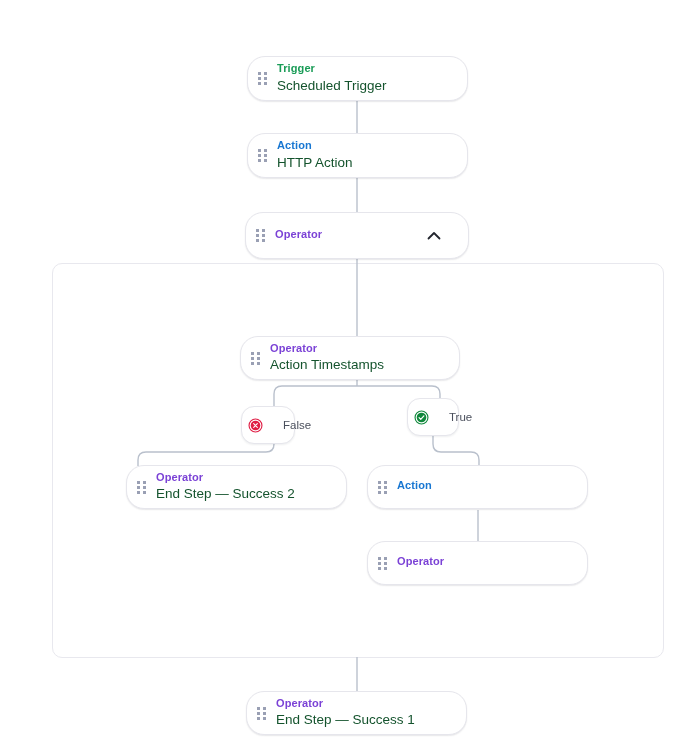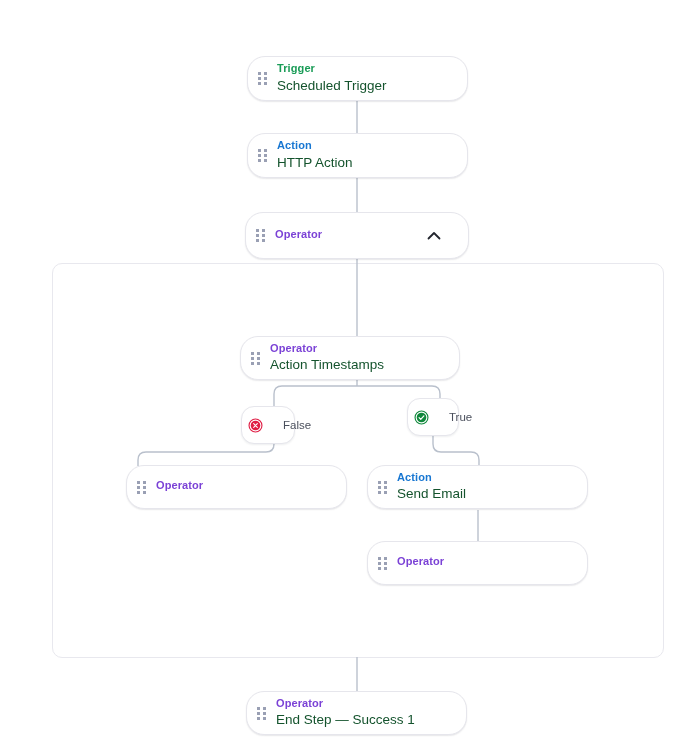--- a/index.html
+++ b/index.html
@@ -260,35 +260,35 @@
     <span class="drag-handle">
       <i></i>
         <i></i>
         <i></i>
         <i></i>
         <i></i>
         <i></i>
     </span>
     <span class="node-text">
       <span class="node-kind kind-operator">Operator</span>
+      <span class="node-title">End Step — Success 2</span>
     </span>
   </div>
 
   <div class="node" style="left:367px; top:465px; width:221px; height:44px;">
     <span class="drag-handle">
       <i></i>
         <i></i>
         <i></i>
         <i></i>
         <i></i>
         <i></i>
     </span>
     <span class="node-text">
       <span class="node-kind kind-action">Action</span>
-      <span class="node-title">Send Email</span>
     </span>
   </div>
 
   <div class="node" style="left:367px; top:541px; width:221px; height:44px;">
     <span class="drag-handle">
       <i></i>
         <i></i>
         <i></i>
         <i></i>
         <i></i>

